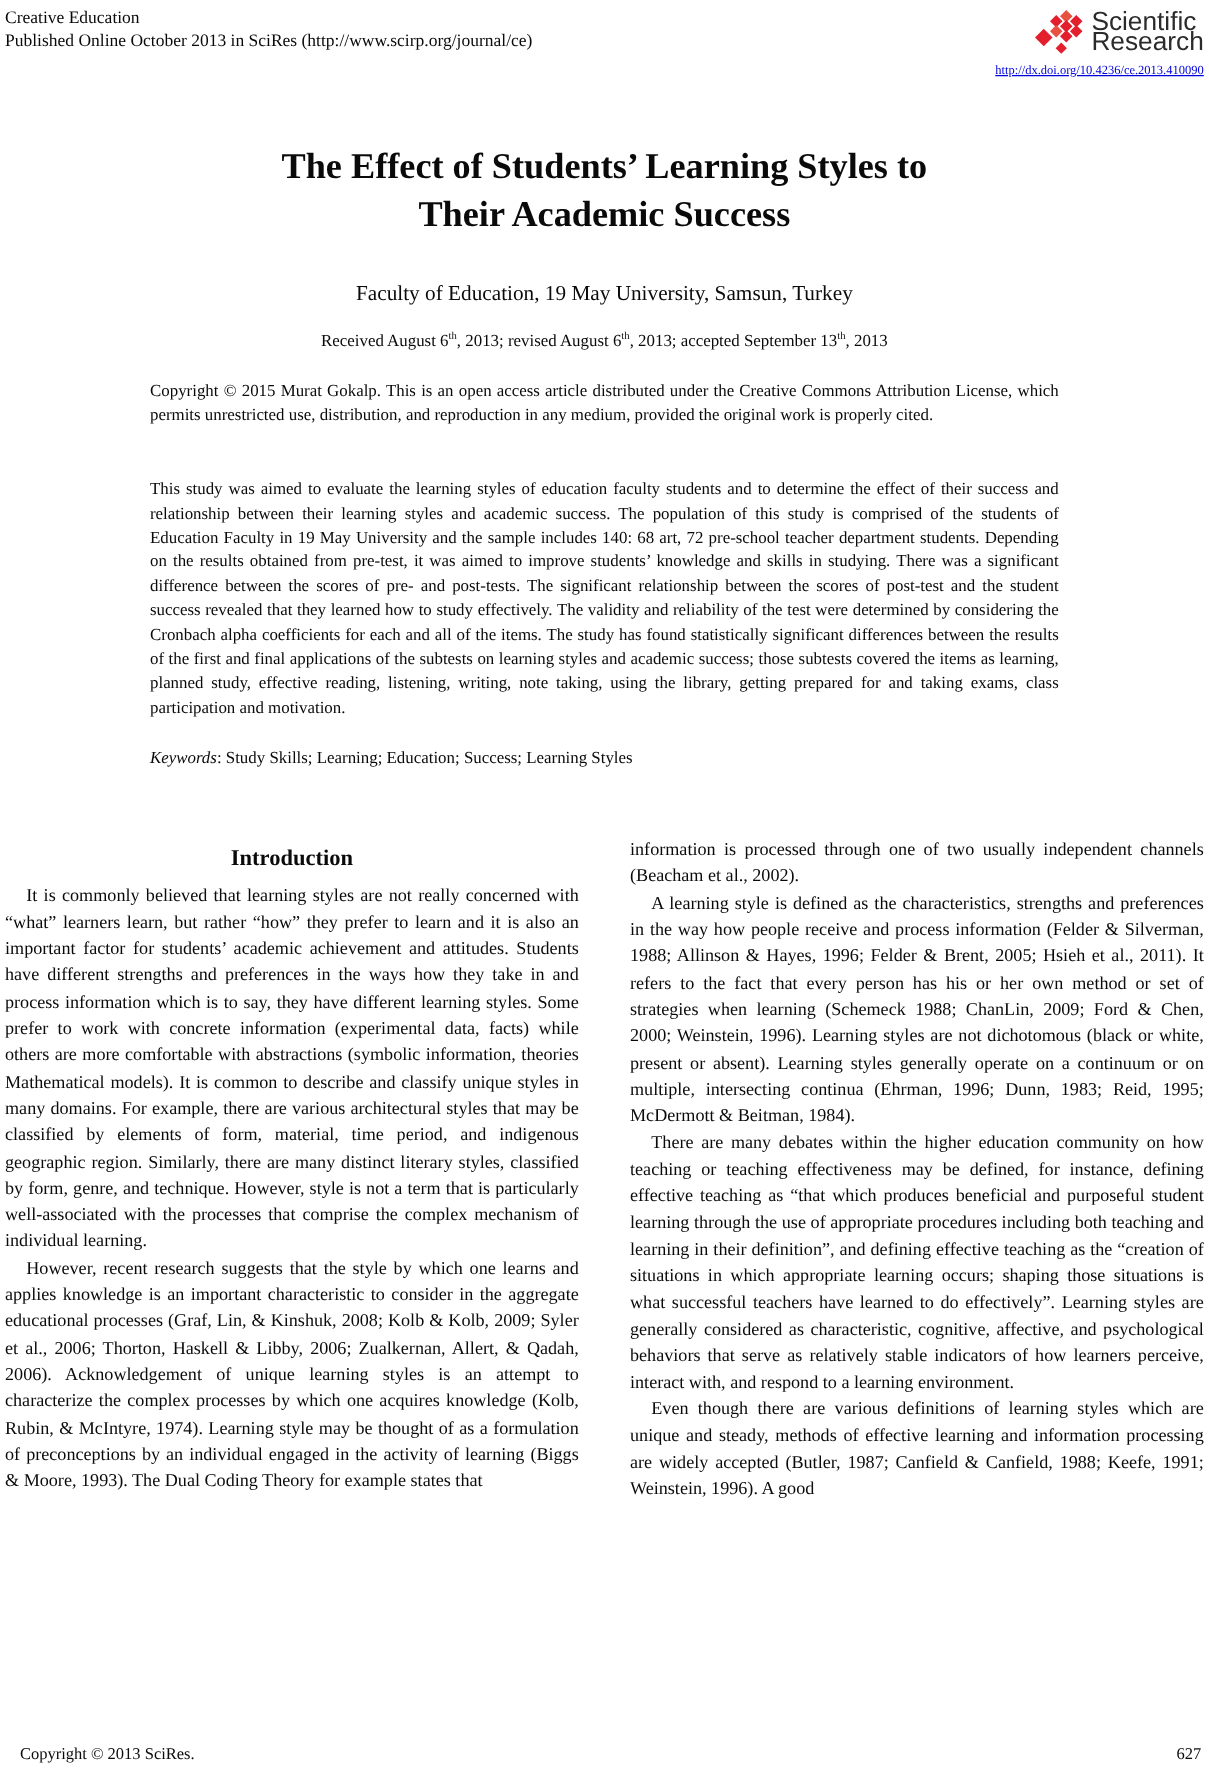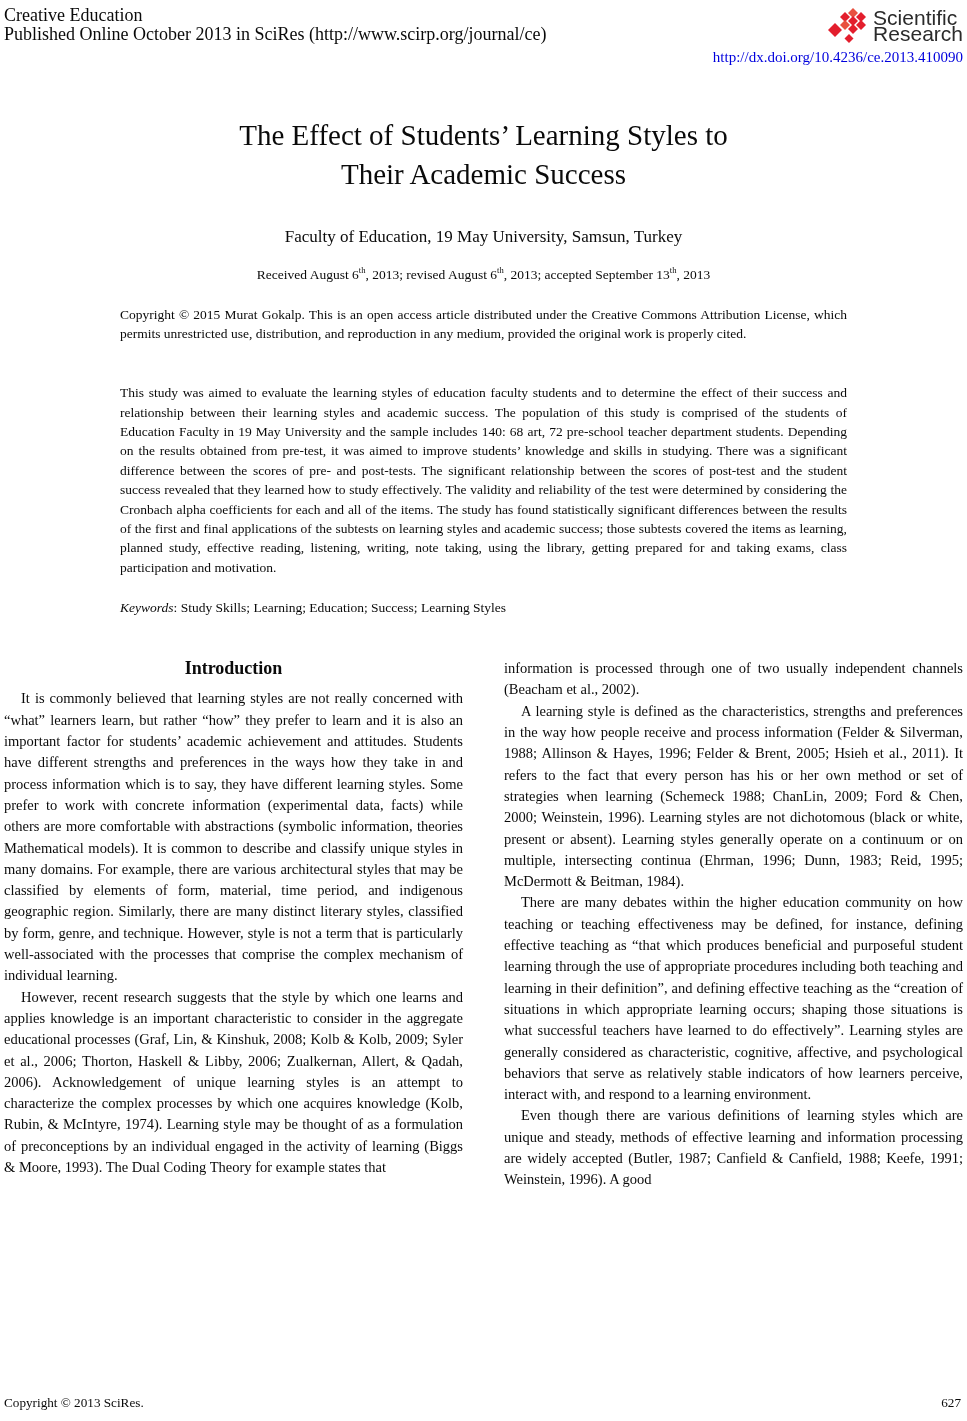--- a/index.html
+++ b/index.html
@@ -12,43 +12,44 @@
   }
   .page {
     position: relative;
     width: 967px; height: 1421px;
     padding: 6px 4px 0 4px;
     overflow: hidden;
   }
 
   
   .header { display: flex; justify-content: space-between; align-items: flex-start; }
-  .header-left { font-size: 18px; line-height: 18.8px; }
+  .header-left { font-size: 14px; line-height: 18.8px; }
   .header-right { text-align: right; }
   .logo { display: flex; align-items: center; justify-content: flex-end; gap: 3px; }
   .logo-text {
     text-align: left;
     font-family: "Liberation Sans", sans-serif;
     font-size: 21px; line-height: 16.5px;
     color: #2b2b2b;
   }
   .doi {
     display: inline-block;
     margin-top: 3px;
-    font-size: 15px;
+    font-size: 10px;
     color: #0000dd;
+    text-decoration: underline;
     cursor: pointer;
   }
 
   
   .title {
     margin: 50px 0 0 0;
     text-align: center;
     font-size: 29px; line-height: 39px;
-    font-weight: 400;
+    font-weight: 700;
   }
   .author-block { margin-top: 34px; text-align: center; }
   .author-name { font-size: 17px; line-height: 22px; }
   .affiliation, .email { font-size: 17px; line-height: 18px; }
   .received { margin-top: 19px; text-align: center; font-size: 13.5px; }
   .received sup { font-size: 8.5px; }
 
   
   .copyright-block {
     width: 727px; margin: 22px auto 0 auto;
@@ -57,39 +58,39 @@
   }
   .abstract {
     width: 727px; margin: 40px auto 0 auto;
     text-align: justify;
     font-size: 13.5px; line-height: 19.4px;
   }
   .keywords { width: 727px; margin: 23px auto 0 auto; font-size: 13.5px; }
   .keywords .kw-label { font-style: italic; }
 
   
-  .columns { display: flex; gap: 41px; margin-top: 42px; }
+  .columns { display: flex; gap: 41px; margin-top: 56px; align-items: center; }
   .col {
     width: 461px;
     text-align: justify;
     font-size: 14.5px; line-height: 21.3px;
     hyphens: auto;
   }
   .col h2 {
     margin: 0 0 9px 0;
     text-align: center;
     font-size: 18px; font-weight: 700;
   }
   .col p { margin: 0; }
   .col p.indent { text-indent: 17px; }
 
   
   .footer {
     position: absolute;
-    left: 4px; right: 6px; bottom: 10px;
+    left: 16px; right: 6px; bottom: 10px;
     display: flex; justify-content: space-between;
     font-size: 13.2px;
   }
 </style>
 </head>
 <body>
 
 <div class="page">
 
   <div class="header">

